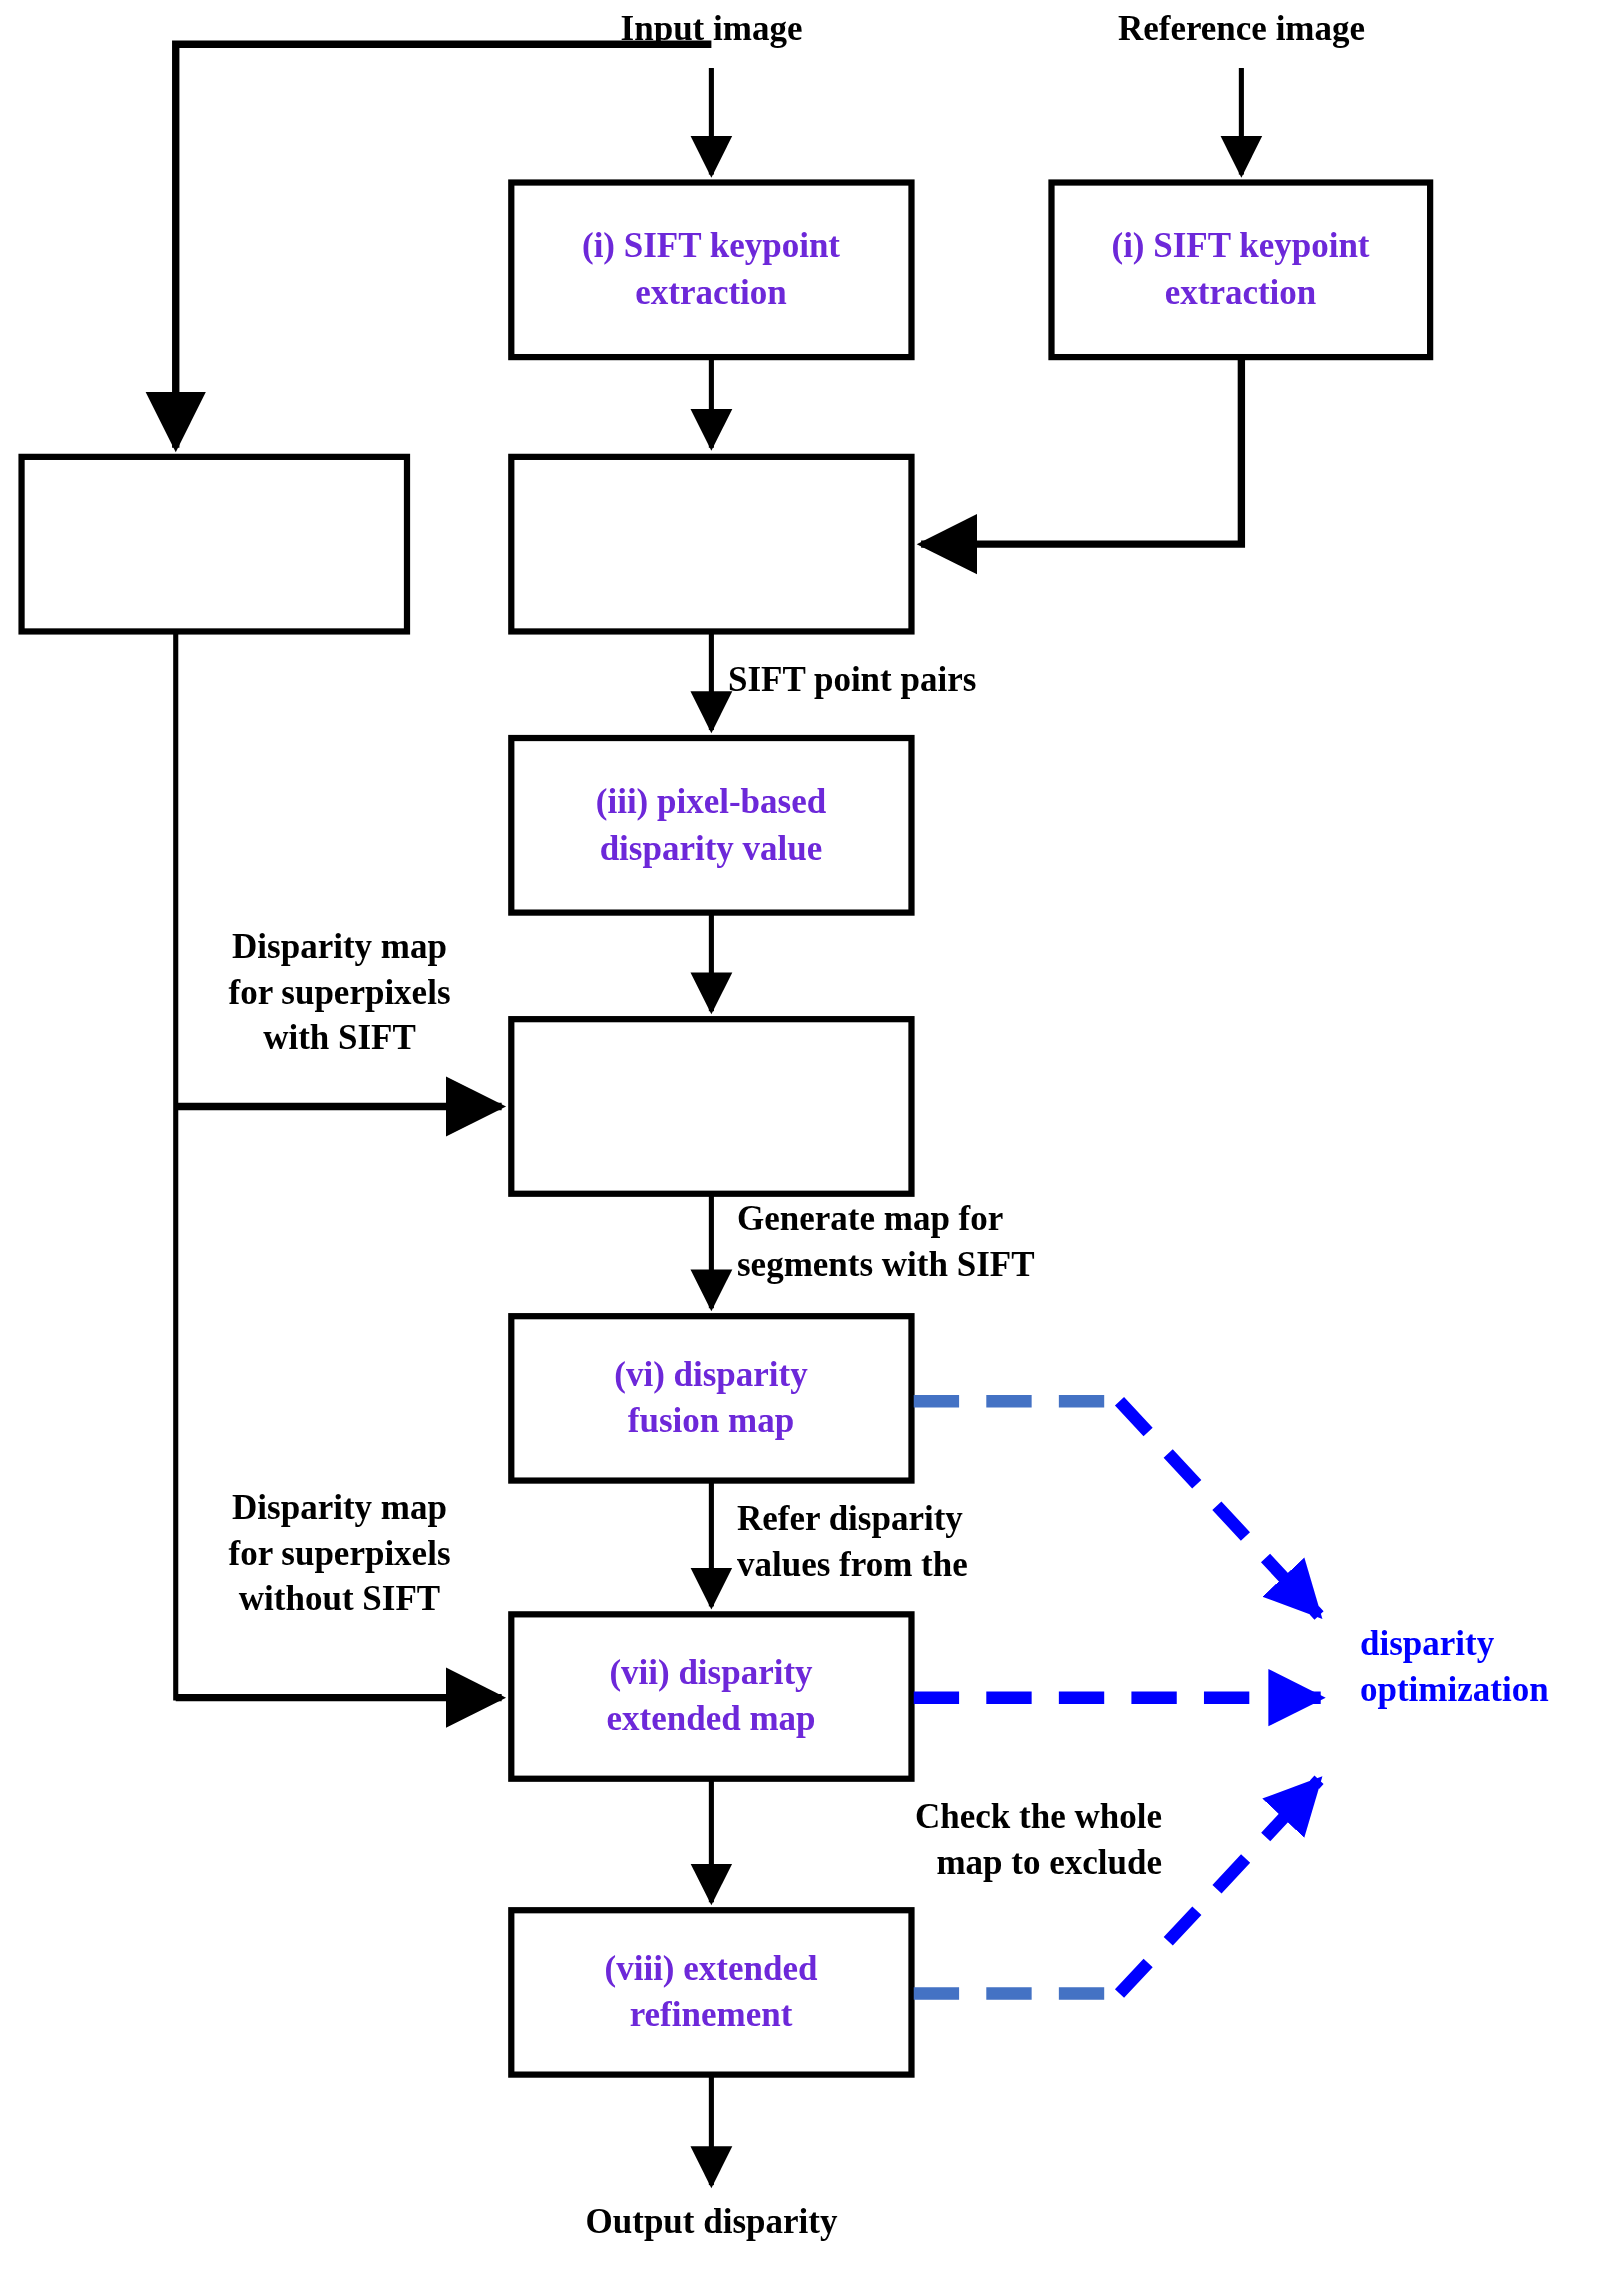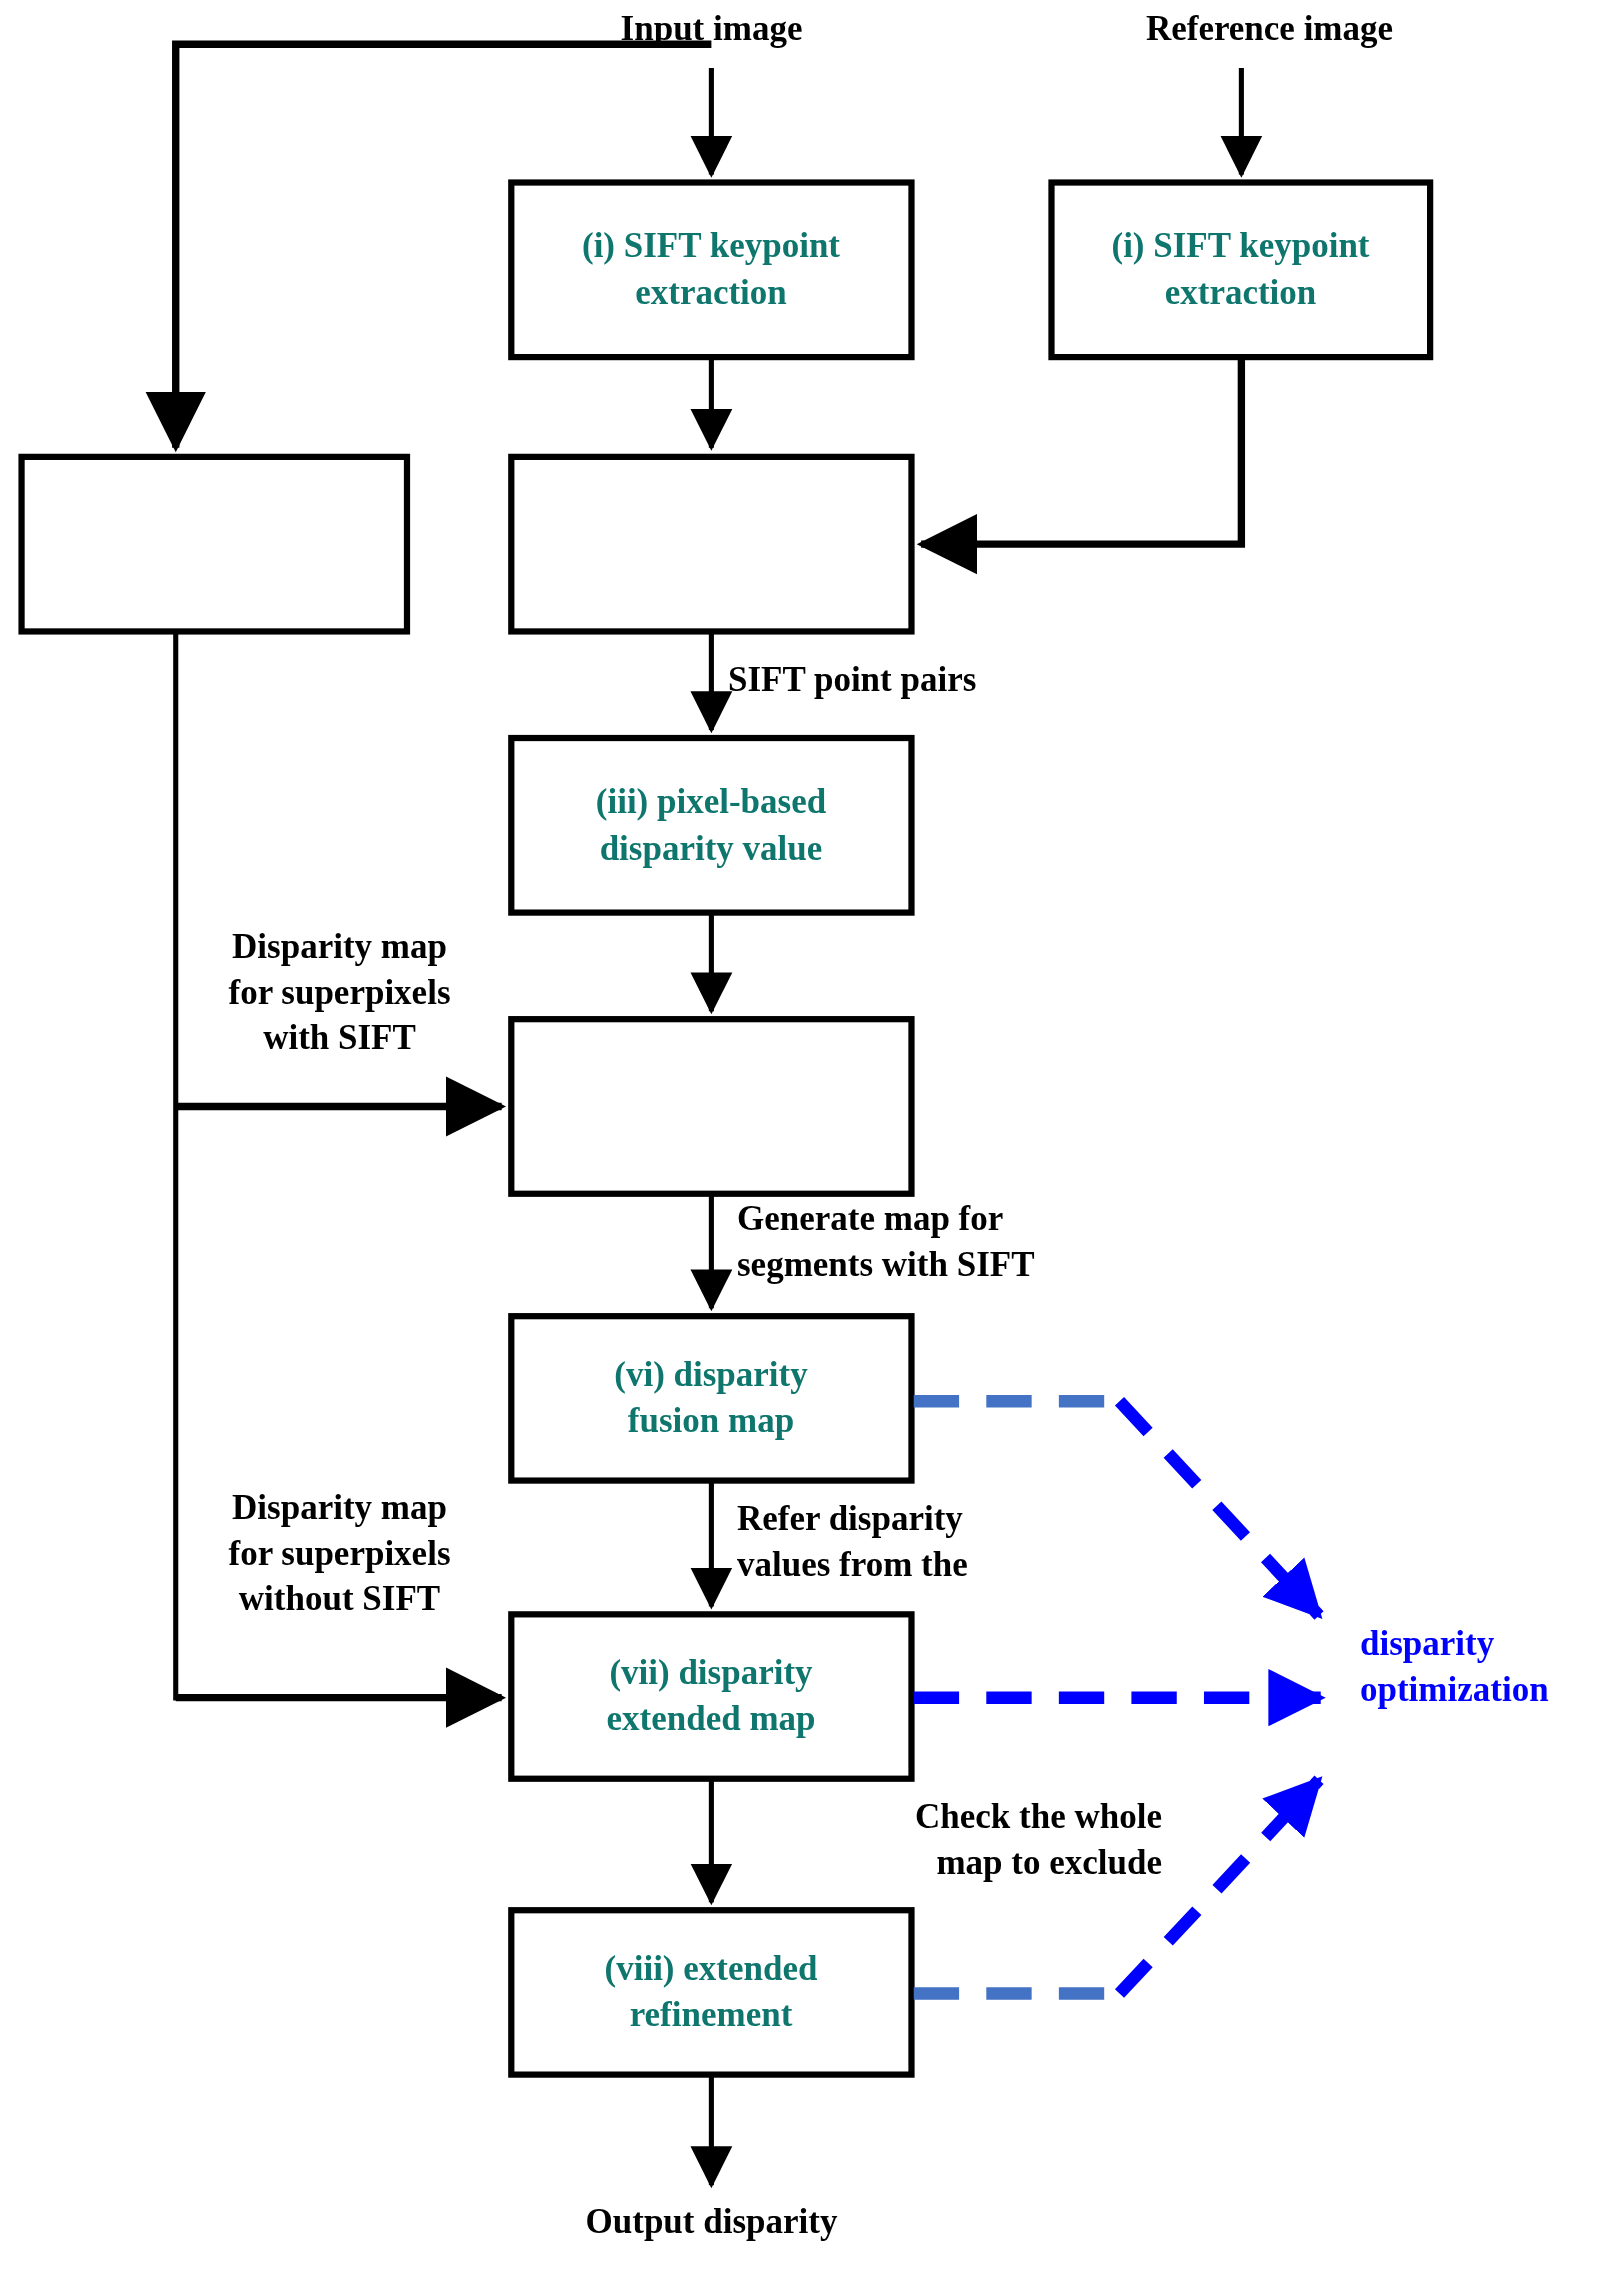--- a/index.html
+++ b/index.html
@@ -4,21 +4,21 @@
 <style>
   html,body{margin:0;padding:0;background:#fff;}
   body{font-family:"Liberation Serif", serif;}
   #stage{position:relative;width:1624px;height:2273px;background:#fff;overflow:hidden;font-weight:bold;}
   svg#flow{position:absolute;left:0;top:0;width:1624px;height:2273px;}
   .boxlabel{
     position:absolute;
     display:flex;flex-direction:column;align-items:center;justify-content:center;
     text-align:center;
     font-family:"Liberation Serif", serif;
-    font-size:35px;line-height:1.32;color:#0f766e;
+    font-size:35px;line-height:1.32;color:#6d28d9;
     pointer-events:none;
   }
   .freelabel{
     position:absolute;
     text-align:center;
     font-family:"Liberation Serif", serif;
     font-size:35px;line-height:1.30;color:#000;
     white-space:pre-line;
   }
   .bluelabel{
@@ -88,21 +88,21 @@
 
     <line x1="1612" y1="2995" x2="2330" y2="2995" stroke="#0000ff" stroke-width="22" stroke-dasharray="80 48" marker-end="url(#ahb)"></line>
 
     <line x1="1612" y1="3517" x2="1977" y2="3517" stroke="#4472c4" stroke-width="22" stroke-dasharray="80 48"></line>
 
     <line x1="1975" y1="3517" x2="2327" y2="3140" stroke="#0000ff" stroke-width="22" stroke-dasharray="74 52" marker-end="url(#ahb)"></line>
   </svg>
 
   <div class="freelabel" style="left:513px;top:5.7px;width:397px;">Input image</div>
 
-  <div class="freelabel" style="left:1071px;top:5.7px;width:397px;">Reference image</div>
+  <div class="freelabel" style="left:1043px;top:5.7px;width:397px;">Reference image</div>
 
   <div class="freelabel" style="left:513px;top:2199px;width:397px;">Output disparity</div>
 
   <div class="boxlabel" style="left:511px;top:182px;width:400px;height:175px;">
     <span>(i) SIFT keypoint</span>
     <span>extraction</span>
   </div>
 
   <div class="boxlabel" style="left:1051px;top:182px;width:379px;height:175px;">
     <span>(i) SIFT keypoint</span>

